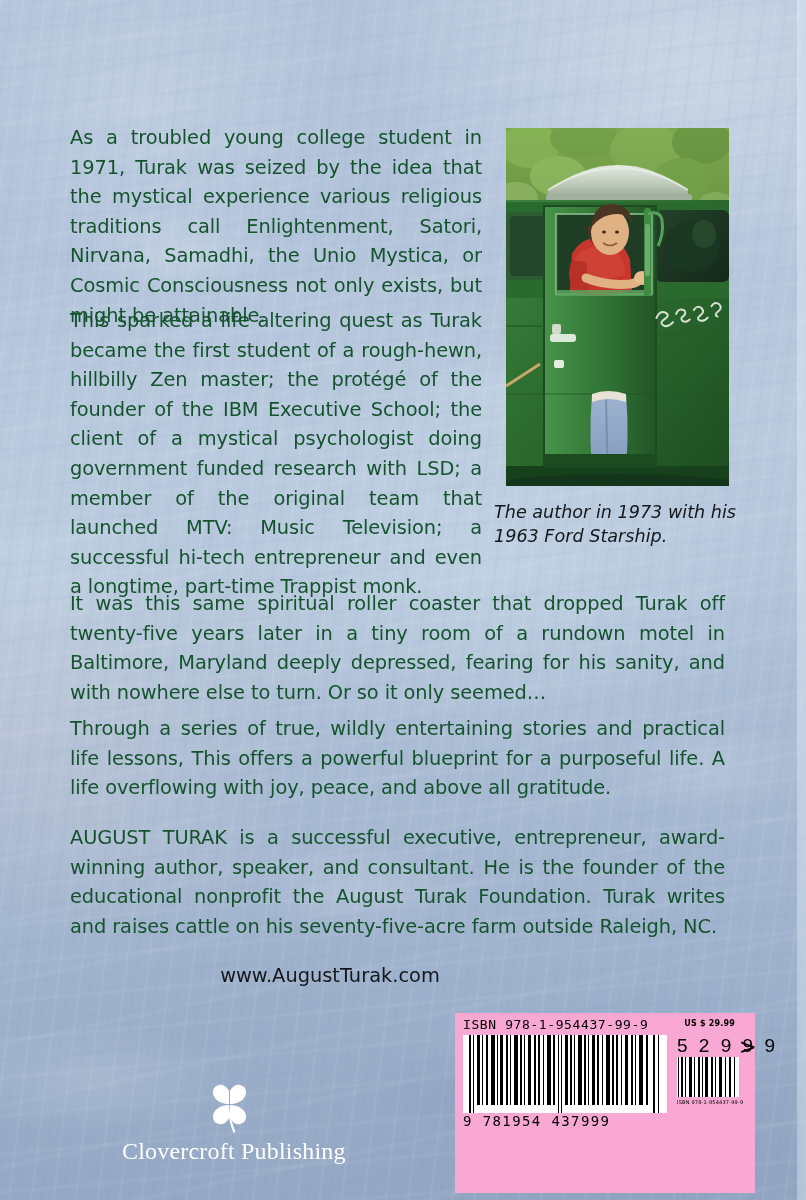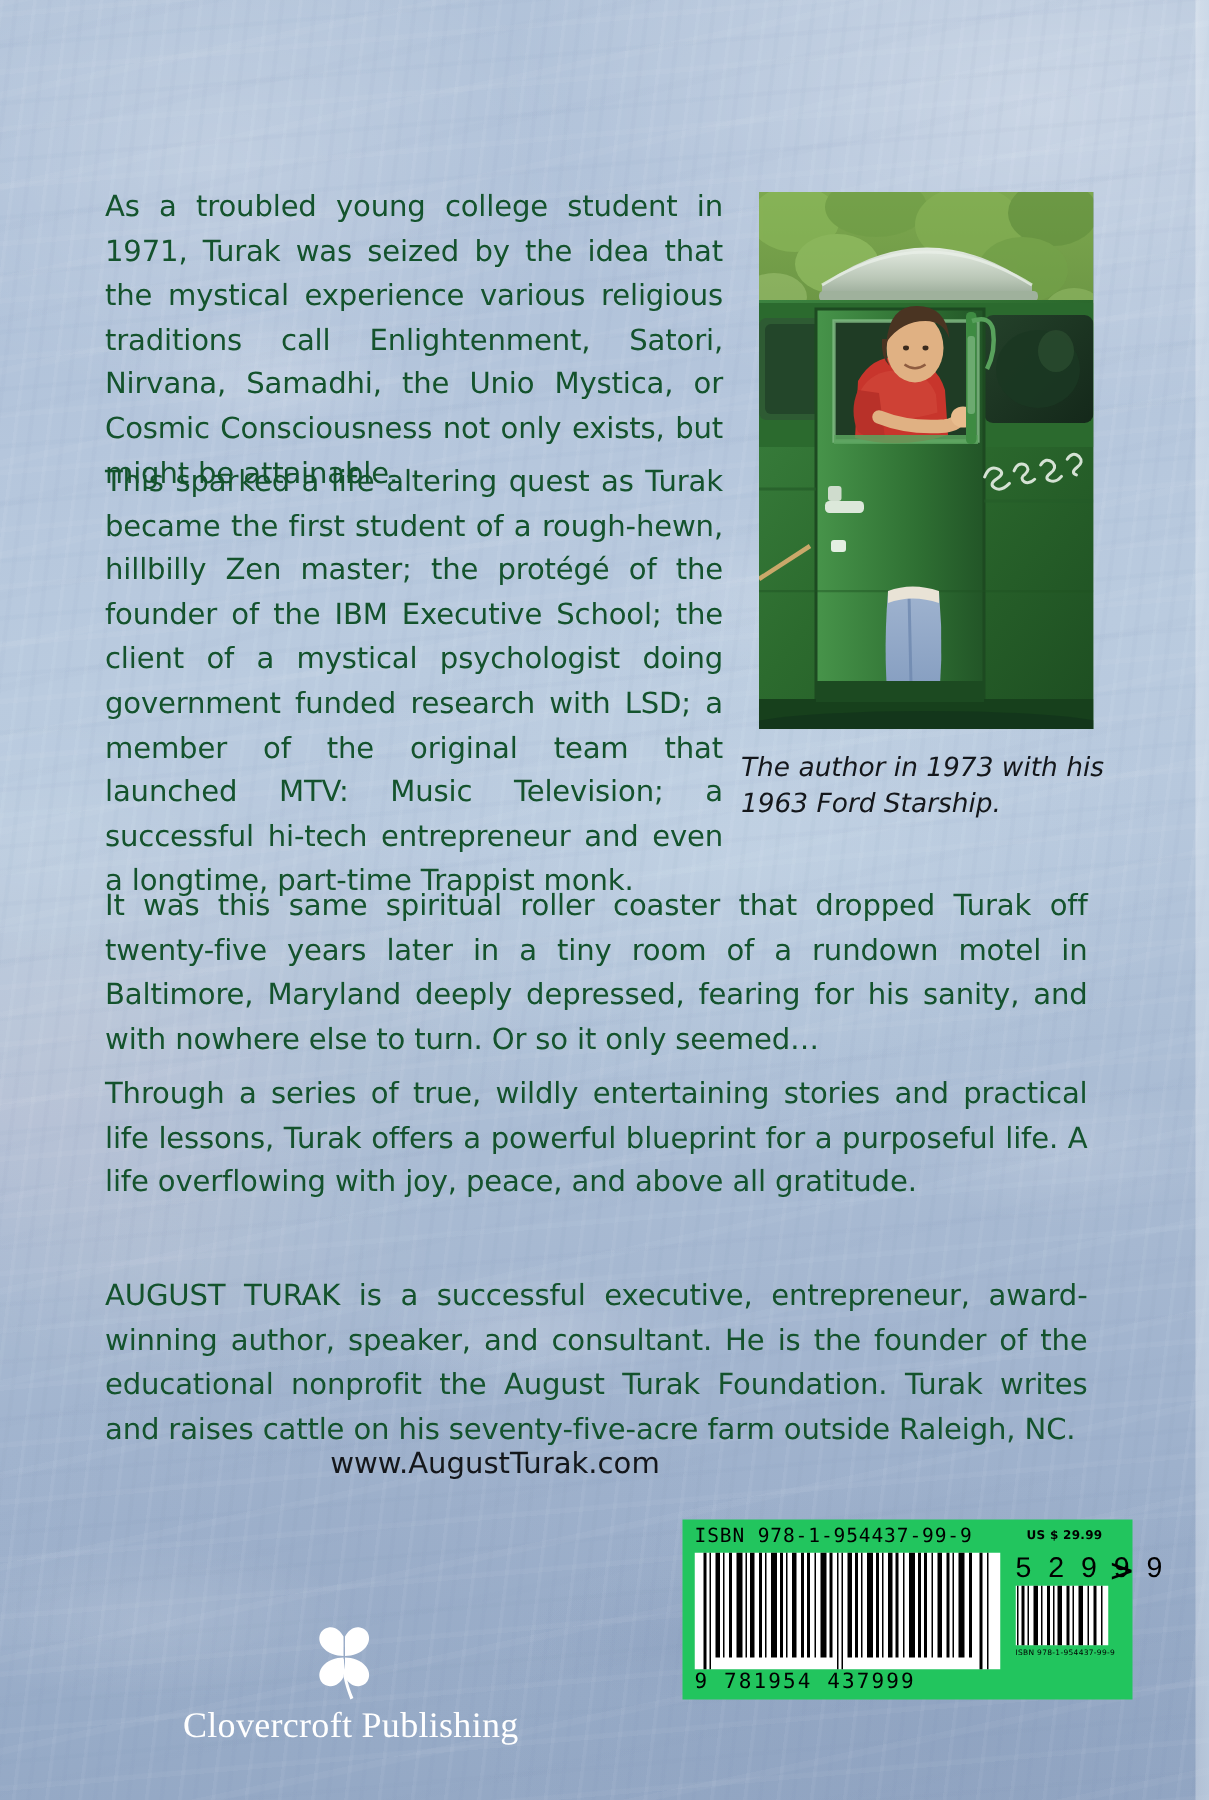--- a/index.html
+++ b/index.html
@@ -125,21 +125,21 @@
     color: #14532d;
     letter-spacing: -0.1px;
     font-weight: 400;
   }
   .para.last-left { text-align-last: left; }
 
   #p1 { left: 70px; top: 123px; width: 412px; }
   #p2 { left: 70px; top: 306px; width: 412px; }
   #p3 { left: 70px; top: 589px; width: 655px; }
   #p4 { left: 70px; top: 714px; width: 655px; }
-  #p5 { left: 70px; top: 849px; width: 655px; }
+  #p5 { left: 70px; top: 823px; width: 655px; }
 
   
   .photo-wrap {
     position: absolute;
     left: 506px; top: 128px;
     width: 223px; height: 358px;
     overflow: hidden;
     box-shadow: 0 0 0 0 rgba(0,0,0,0);
   }
   .photo {
@@ -187,22 +187,22 @@
     letter-spacing: 0.2px;
     white-space: nowrap;
   }
 
   
   .barcode-box {
     position: absolute;
     left: 455px;
     top: 1013px;
     width: 300px;
-    height: 120px;
-    background: #22c55e;
+    height: 180px;
+    background: #f9a8d4;
     padding: 0;
   }
   .isbn-text {
     position: absolute;
     left: 8px; top: 4px;
     font-family: "DejaVu Sans Mono", monospace;
     font-size: 13px;
     letter-spacing: 0.6px;
     color: #000;
     white-space: nowrap;
@@ -400,21 +400,21 @@
         <path d="M38 326 L150 326 L150 340 L38 340 Z" fill="#1c4a21"></path>
         <ellipse cx="112" cy="356" rx="120" ry="10" fill="#10301a" opacity="0.6"></ellipse>
 
         <rect x="0" y="0" width="223" height="358" fill="url(#vanG)" opacity="0.0"></rect>
       </svg>
     </div>
 
     <div class="para last-left" id="p1">As a troubled young college student in 1971, Turak was seized by the idea that the mystical experience various religious traditions call Enlightenment, Satori, Nirvana, Samadhi, the Unio Mystica, or Cosmic Consciousness not only exists, but might be attainable.</div>
     <div class="para last-left" id="p2">This sparked a life altering quest as Turak became the first student of a rough-hewn, hillbilly Zen master; the protégé of the founder of the IBM Executive School; the client of a mystical psychologist doing government funded research with LSD; a member of the original team that launched MTV: Music Television; a successful hi-tech entrepreneur and even a longtime, part-time Trappist monk.</div>
     <div class="para last-left" id="p3">It was this same spiritual roller coaster that dropped Turak off twenty-five years later in a tiny room of a rundown motel in Baltimore, Maryland deeply depressed, fearing for his sanity, and with nowhere else to turn. Or so it only seemed…</div>
-    <div class="para last-left" id="p4">Through a series of true, wildly entertaining stories and practical life lessons, Turak offers a powerful blueprint for a purposeful life. A life overflowing with joy, peace, and above all gratitude.</div>
+    <div class="para last-left" id="p4">Through a series of true, wildly entertaining stories and practical life lessons, This offers a powerful blueprint for a purposeful life. A life overflowing with joy, peace, and above all gratitude.</div>
     <div class="para last-left" id="p5">AUGUST TURAK is a successful executive, entrepreneur, award-winning author, speaker, and consultant. He is the founder of the educational nonprofit the August Turak Foundation. Turak writes and raises cattle on his seventy-five-acre farm outside Raleigh, NC.</div>
 
     <div class="caption">The author in 1973 with his 1963 Ford Starship.</div>
 
     <div class="website">www.AugustTurak.com</div>
 
     <div class="publisher">
       <svg class="clover" width="52" height="56" viewBox="0 0 52 56">
         <g fill="#ffffff">
           <path d="M25 24 C20 24 14 22 11 18 C7 13 9 6 15 5 C19 4 23 7 25 11 C25 14 25 20 25 24 Z"></path>

